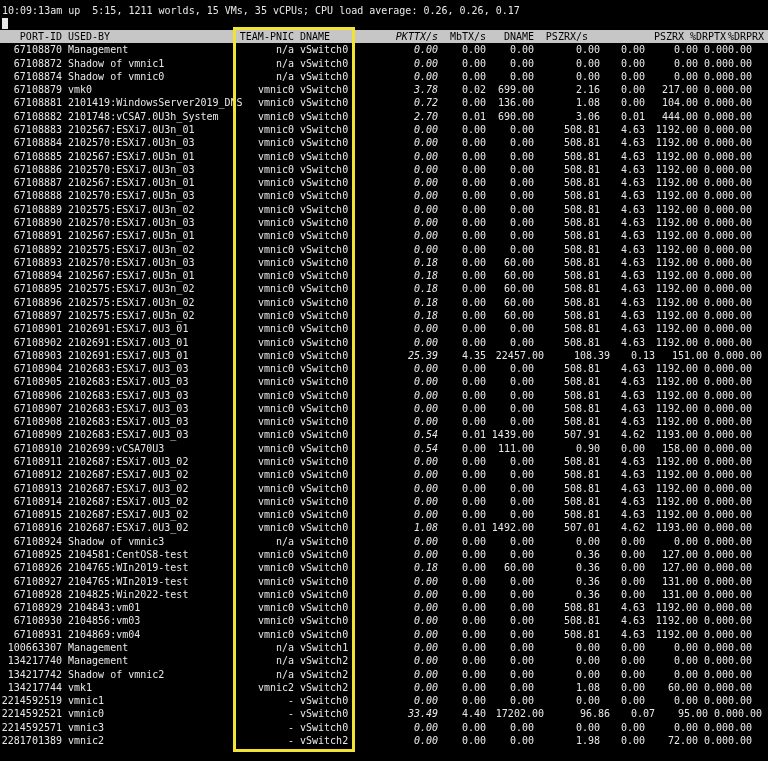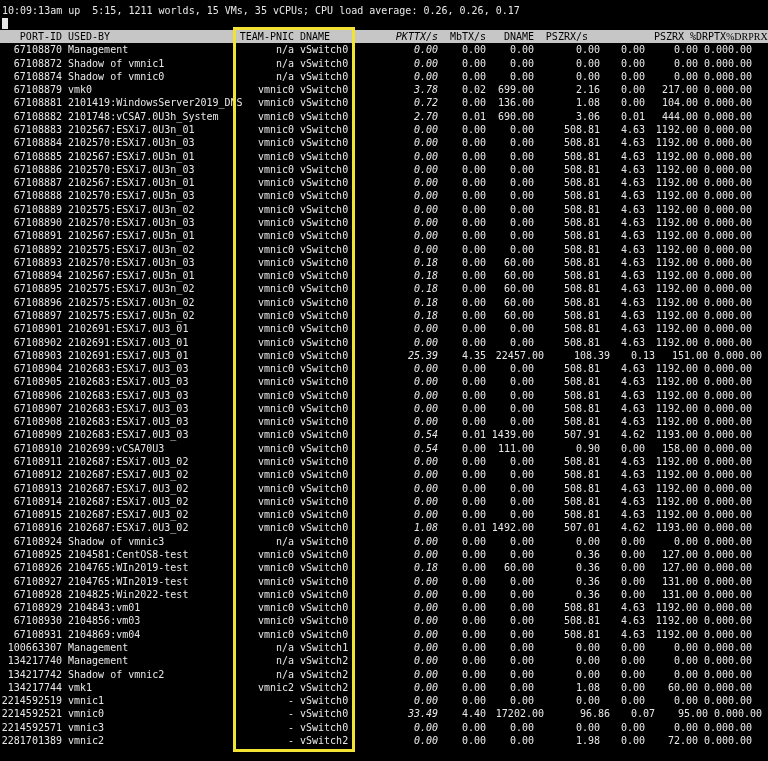--- a/index.html
+++ b/index.html
@@ -31,21 +31,21 @@
   .c-v3{left:540px;width:60px;text-align:right;}
   .c-v4{left:597px;width:48px;text-align:right;}
   .c-v5{left:640px;width:58px;text-align:right;}
   .c-v6{left:690px;width:38px;text-align:right;}
   .c-v7{left:714px;width:38px;text-align:right;}
   
   .h-v3{left:528px;width:60px;text-align:right;}
   .h-v4{left:582px;width:48px;text-align:right;margin-top:48px;}
   .h-v5{left:626px;width:58px;text-align:right;}
   .h-v6{left:688px;width:38px;text-align:right;}
-  .h-v7{left:726px;width:38px;text-align:right;font-family:Liberation Serif, serif;}
+  .h-v7{left:726px;width:38px;text-align:right;}
   
   .row.wide .c-v2,.row.wide .c-v3,.row.wide .c-v4,
   .row.wide .c-v5,.row.wide .c-v6,.row.wide .c-v7{transform:translateX(10px);}
   .highlight-box{
     position:absolute;left:233px;top:27px;width:116px;height:719px;
     border:3px solid var(--hl,#f2e233);
     pointer-events:none;
   }
 </style>
 </head>

